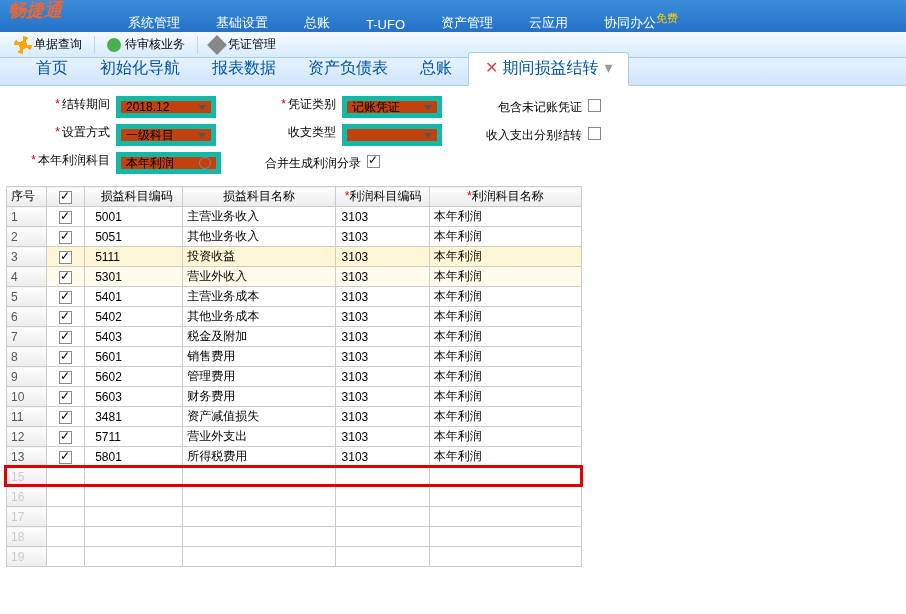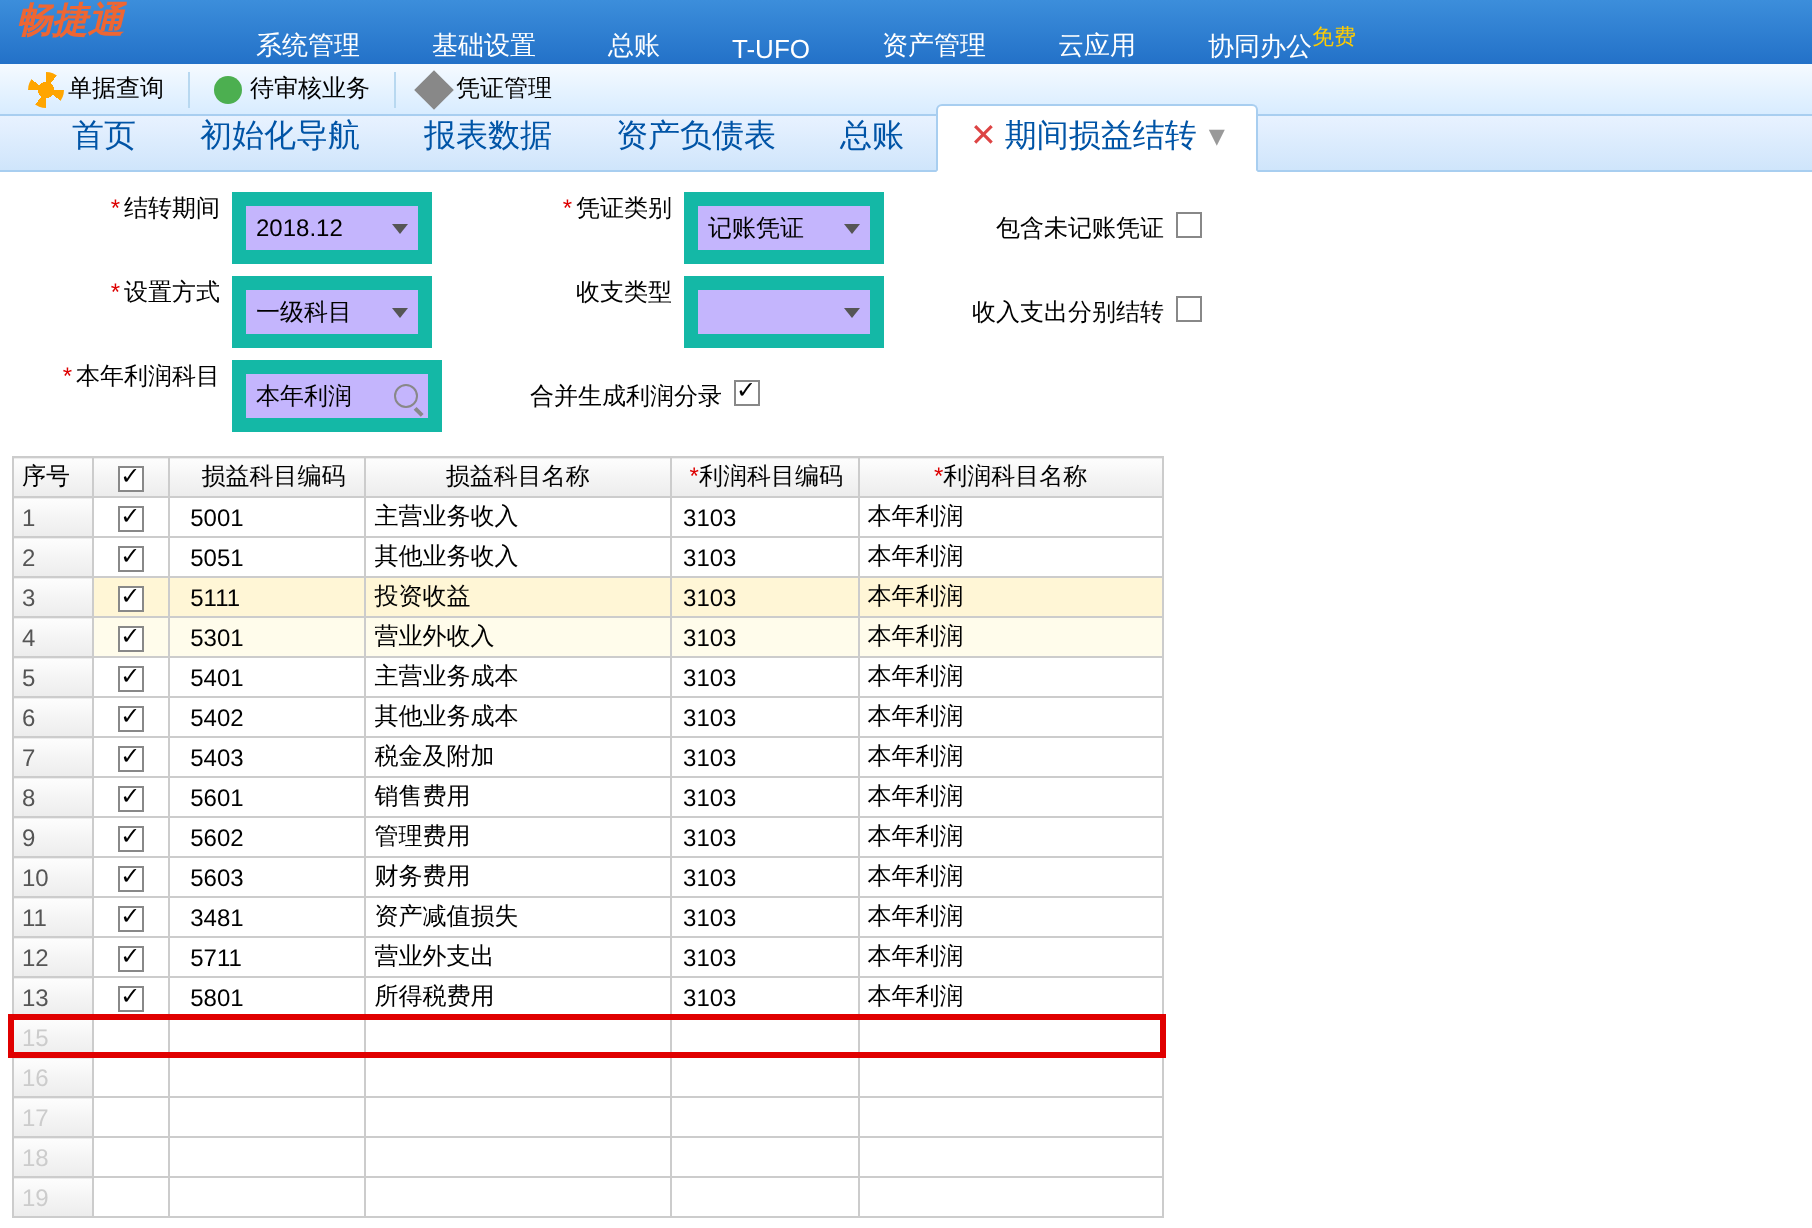--- a/index.html
+++ b/index.html
@@ -22,21 +22,21 @@
     .tabbar { background: linear-gradient(to bottom, #e8f2ff, #cfe5fb); height: 28px; border-bottom: 1px solid #a8cef0; display: flex; align-items: flex-end; padding-left: 20px; }
     .tab { padding: 5px 16px 6px; cursor: pointer; color: #0054a6; font-size: 16px; }
     .tab.active { background: #fff; border: 1px solid #a8cef0; border-bottom: 1px solid #fff; border-radius: 3px 3px 0 0; margin-bottom: -1px; position: relative; }
     .tab.active .close { margin-left: 6px; color: #999; cursor: pointer; }
     
     .form-area { padding: 10px 20px 6px 20px; }
     .form-row { display: flex; align-items: center; margin-bottom: 6px; }
     .form-cell { display: flex; align-items: flex-start; margin-right: 30px; }
     .form-cell label { width: 90px; text-align: right; margin-right: 6px; }
     .req::before { content: '*'; color: #d00; margin-right: 2px; }
-    .combo, .text-input { border: 7px solid #14b8a6; height: 36px; padding: 1px 5px; background: #c4b5fd; position: relative; }
+    .combo, .text-input { border: 5px solid #14b8a6; height: 22px; padding: 1px 5px; background: #c2410c; position: relative; }
     .combo { width: 100px; display: inline-flex; align-items: center; justify-content: space-between; }
     .combo .arrow { width: 0; height: 0; border-left: 4px solid transparent; border-right: 4px solid transparent; border-top: 5px solid #555; }
     .text-input { width: 105px; display: inline-flex; align-items:center; }
     .search-icon { width: 12px; height: 12px; border: 1.5px solid #888; border-radius: 50%; position: relative; margin-left: auto; }
     .search-icon::after { content:''; position:absolute; width:5px; height:1.5px; background:#888; bottom:-3px; right:-4px; transform:rotate(45deg); }
     .checkbox { width: 13px; height: 13px; border: 1px solid #888; display: inline-block; vertical-align: middle; position: relative; background:#fff; }
     .checkbox.checked::after { content:'✓'; position:absolute; top:-3px; left:0; font-size:12px; color:#000; }
     
     .grid { margin: 0 6px; border-collapse: collapse; width: 576px; table-layout: fixed; }
     .grid th, .grid td { border: 1px solid #ccc; height: 20px; padding: 0 4px; overflow: hidden; white-space: nowrap; }

